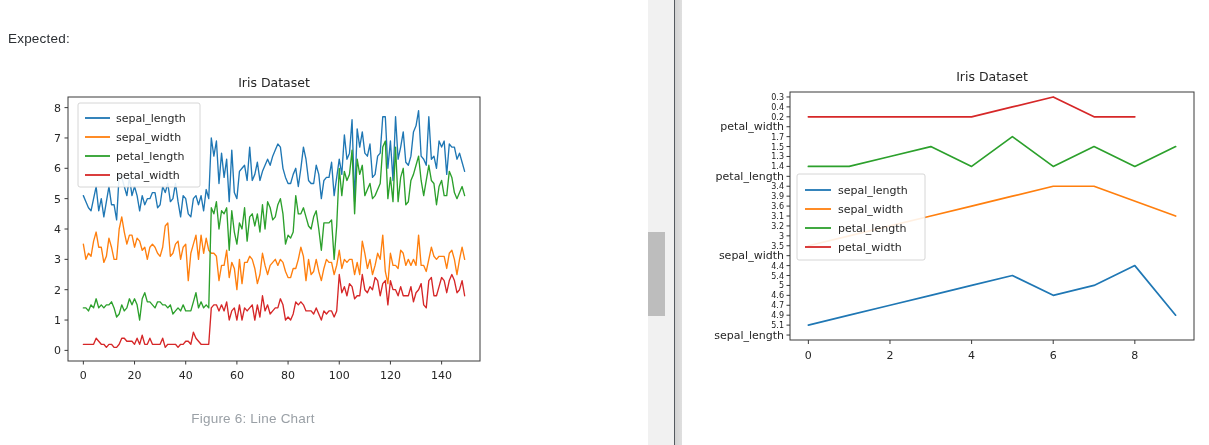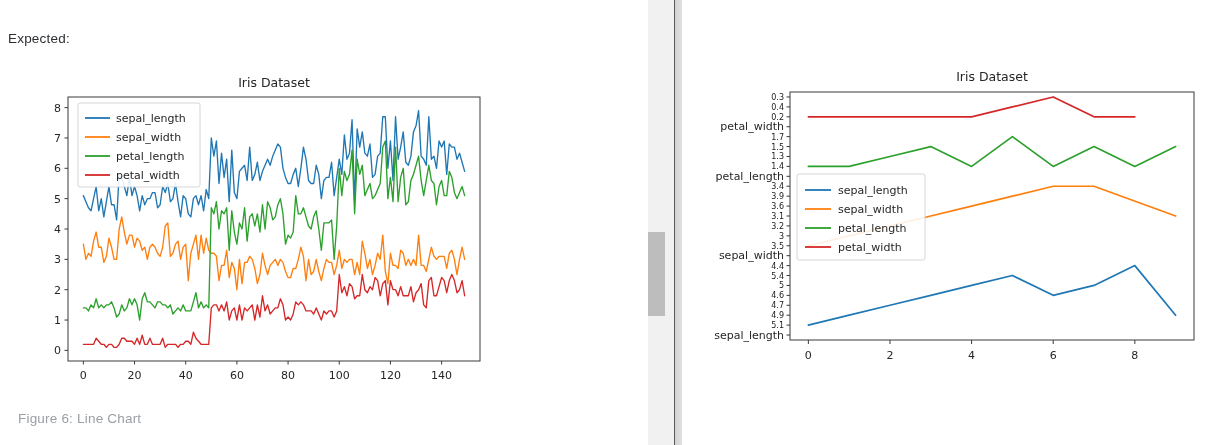--- a/index.html
+++ b/index.html
@@ -34,21 +34,21 @@
 
   #left-figure {
     position: absolute;
     left: 18px; top: 58px;
     width: 470px; height: 355px;
   }
   #left-caption {
     position: absolute;
     left: 18px; top: 400px;
     width: 470px;
-    text-align: left;
+    text-align: center;
     font-size: 13.5px;
     color: #9aa0a6;
     letter-spacing: .2px;
   }
 
   
   #splitter {
     position: absolute;
     left: 648px; top: 0;
     width: 34px; height: 445px;

